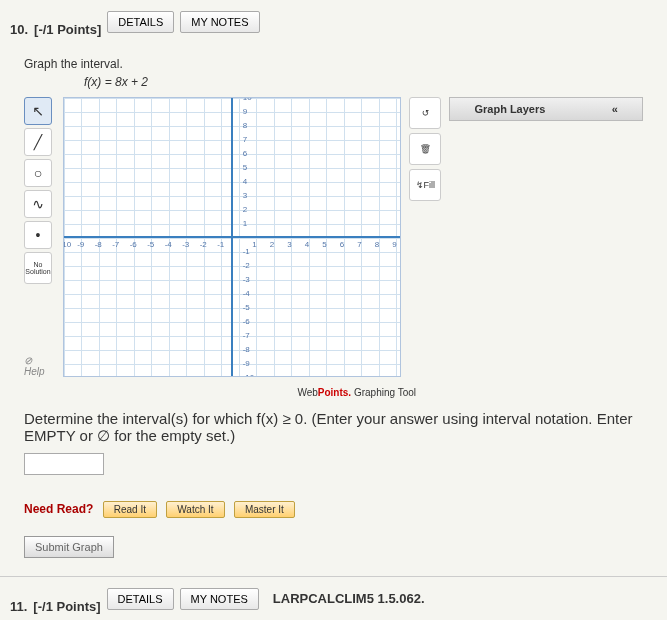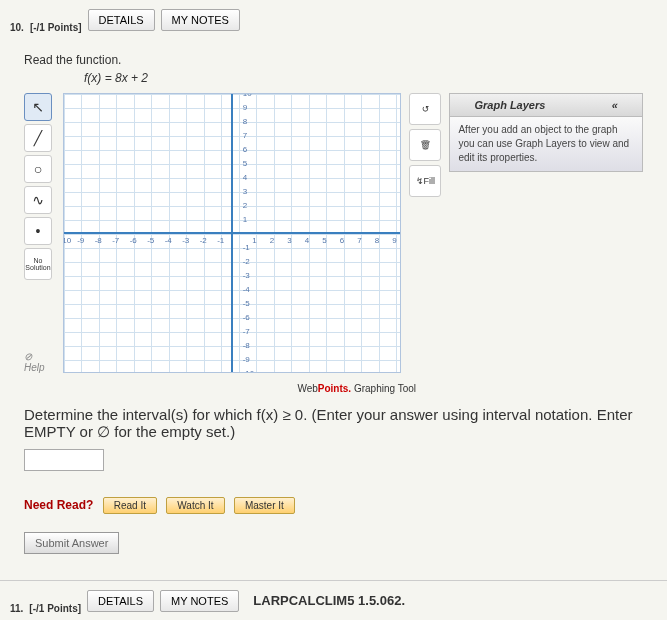--- a/index.html
+++ b/index.html
@@ -1,37 +1,37 @@
 <!DOCTYPE html>
 <html><head>
   <meta charset="utf-8">
   <style>
     * { box-sizing: border-box; margin: 0; padding: 0; }
     body { font-family: Arial, sans-serif; font-size: 12px; background: #f5f5f0; color: #333; width: 667px; height: 620px; overflow: hidden; position: relative; }
     .header { display: flex; align-items: center; gap: 6px; padding: 6px 10px; }
-    .qnum { font-weight: bold; font-size: 10px; margin-top: 16px; }
+    .qnum { font-weight: bold; font-size: 13px; margin-top: 16px; }
     .btn { background: linear-gradient(#fff,#e8e8e8); border: 1px solid #aaa; padding: 4px 10px; font-size: 11px; cursor: pointer; border-radius: 2px; }
     .assignment { font-weight: bold; font-size: 13px; margin-left: 8px; }
     .content { padding: 8px 24px; }
     .instruction { margin: 6px 0 4px 0; font-size: 12px; }
     .equation { margin-left: 60px; margin-bottom: 8px; font-size: 12px; font-style: italic; }
     .graph-wrap { display: flex; gap: 8px; margin-bottom: 10px; }
     .toolbar { display: flex; flex-direction: column; gap: 3px; }
     .tool { width: 28px; height: 28px; background: #fff; border: 1px solid #ccc; border-radius: 3px; display: flex; align-items: center; justify-content: center; font-size: 14px; cursor: pointer; }
     .tool.sel { background: #e0eaf5; border-color: #6a8fc0; }
     .tool.nosol { font-size: 7px; text-align: center; height: 32px; line-height: 1; }
     .graph { width: 350px; height: 280px; background: #fff; border: 1px solid #b0c4de; position: relative; overflow: hidden; }
     .grid { position: absolute; inset: 0; }
     .gl { position: absolute; background: #d0e0ee; }
     .axis { position: absolute; background: #3a7fbf; }
     .axislabel { position: absolute; font-size: 8px; color: #5577aa; }
     .side-tools { display: flex; flex-direction: column; gap: 4px; }
     .side-btn { width: 32px; height: 32px; background: #fff; border: 1px solid #ccc; border-radius: 3px; display:flex;align-items:center;justify-content:center;font-size:9px;cursor:pointer; }
     .layers { width: 200px; }
-    .layers-head { background: linear-gradient(#f0f0f0,#d8d8d8); border: 1px solid #bbb; padding: 5px 24px; font-weight: bold; font-size: 11px; display:flex;justify-content:space-between;align-items:center;font-style:italic; }
+    .layers-head { background: linear-gradient(#f0f0f0,#d8d8d8); border: 1px solid #bbb; padding: 5px 24px; font-weight: bold; font-size: 11px; display:flex;justify-content:space-between;align-items:center; }
     .layers-body { background: linear-gradient(#fafafa,#dedee6); border: 1px solid #bbb; border-top:none; padding: 6px 8px; font-size: 10px; line-height: 1.4; color: #444; }
     .help { font-size: 10px; color: #888; margin-top: 12px; font-style: italic; }
     .tool-credit { text-align: right; font-size: 10px; margin-top: 4px; width: 392px; }
     .tool-credit .wa { color: #c00; font-weight: bold; }
     .prompt2 { font-size: 15px; margin: 12px 0 8px; }
     .answerbox { width: 80px; height: 22px; border: 1px solid #aaa; background: #fff; margin-bottom: 16px; }
     .needhelp { margin: 10px 0; font-size: 12px; color: #a00; font-weight: bold; }
     .needhelp .hbtn { display:inline-block; background: linear-gradient(#fff0d0,#ffd070); border: 1px solid #c0a040; padding: 2px 10px; font-size: 10px; color: #333; font-weight: normal; margin-left: 6px; cursor:pointer; border-radius:2px; }
     .submit { background: linear-gradient(#fff,#ddd); border: 1px solid #999; padding: 4px 10px; font-size: 11px; color: #666; cursor:pointer; margin-top: 8px; }
     .footer { position: absolute; bottom: 0; left: 0; right: 0; display: flex; align-items: center; gap: 6px; padding: 6px 10px; border-top: 1px solid #ccc; background:#f5f5f0; }
@@ -40,21 +40,21 @@
 <body>
 
 <div class="header">
   <span class="qnum">10.</span>
   <span class="qnum">[-/1 Points]</span>
   <button class="btn">DETAILS</button>
   <button class="btn">MY NOTES</button>
 </div>
 
 <div class="content">
-  <div class="instruction">Read the function.</div>
+  <div class="instruction">Graph the interval.</div>
   <div class="equation">f(x) = 8x + 2</div>
 
   <div class="graph-wrap">
     <div class="toolbar">
       <div class="tool sel">↖</div>
       <div class="tool">╱</div>
       <div class="tool">○</div>
       <div class="tool">∿</div>
       <div class="tool">•</div>
       <div class="tool nosol">No Solution</div>
@@ -154,39 +154,38 @@
       <div class="side-btn">↺</div>
       <div class="side-btn">🗑</div>
       <div class="side-btn">↯<br><span>Fill</span></div>
     </div>
 
     <div class="layers">
       <div class="layers-head">
         <span>Graph Layers</span>
         <span>«</span>
       </div>
-      <div class="layers-body">After you add an object to the graph you can use Graph Layers to view and edit its properties.</div>
     </div>
   </div>
 
   <div class="tool-credit">
     <span>Web</span><span class="wa">Points.</span><span> Graphing Tool</span>
   </div>
 
   <div class="prompt2">Determine the interval(s) for which f(x) ≥ 0. (Enter your answer using interval notation. Enter EMPTY or ∅ for the empty set.)</div>
   <input class="answerbox" type="text" style="">
 
   <div class="needhelp">
     <span>Need Read?</span>
     <span class="hbtn">Read It</span>
     <span class="hbtn">Watch It</span>
     <span class="hbtn">Master It</span>
   </div>
 
-  <button class="submit">Submit Answer</button>
+  <button class="submit">Submit Graph</button>
 </div>
 
 <div class="footer">
   <span class="qnum">11.</span>
   <span class="qnum">[-/1 Points]</span>
   <button class="btn">DETAILS</button>
   <button class="btn">MY NOTES</button>
   <span class="assignment">LARPCALCLIM5 1.5.062.</span>
 </div>
 

